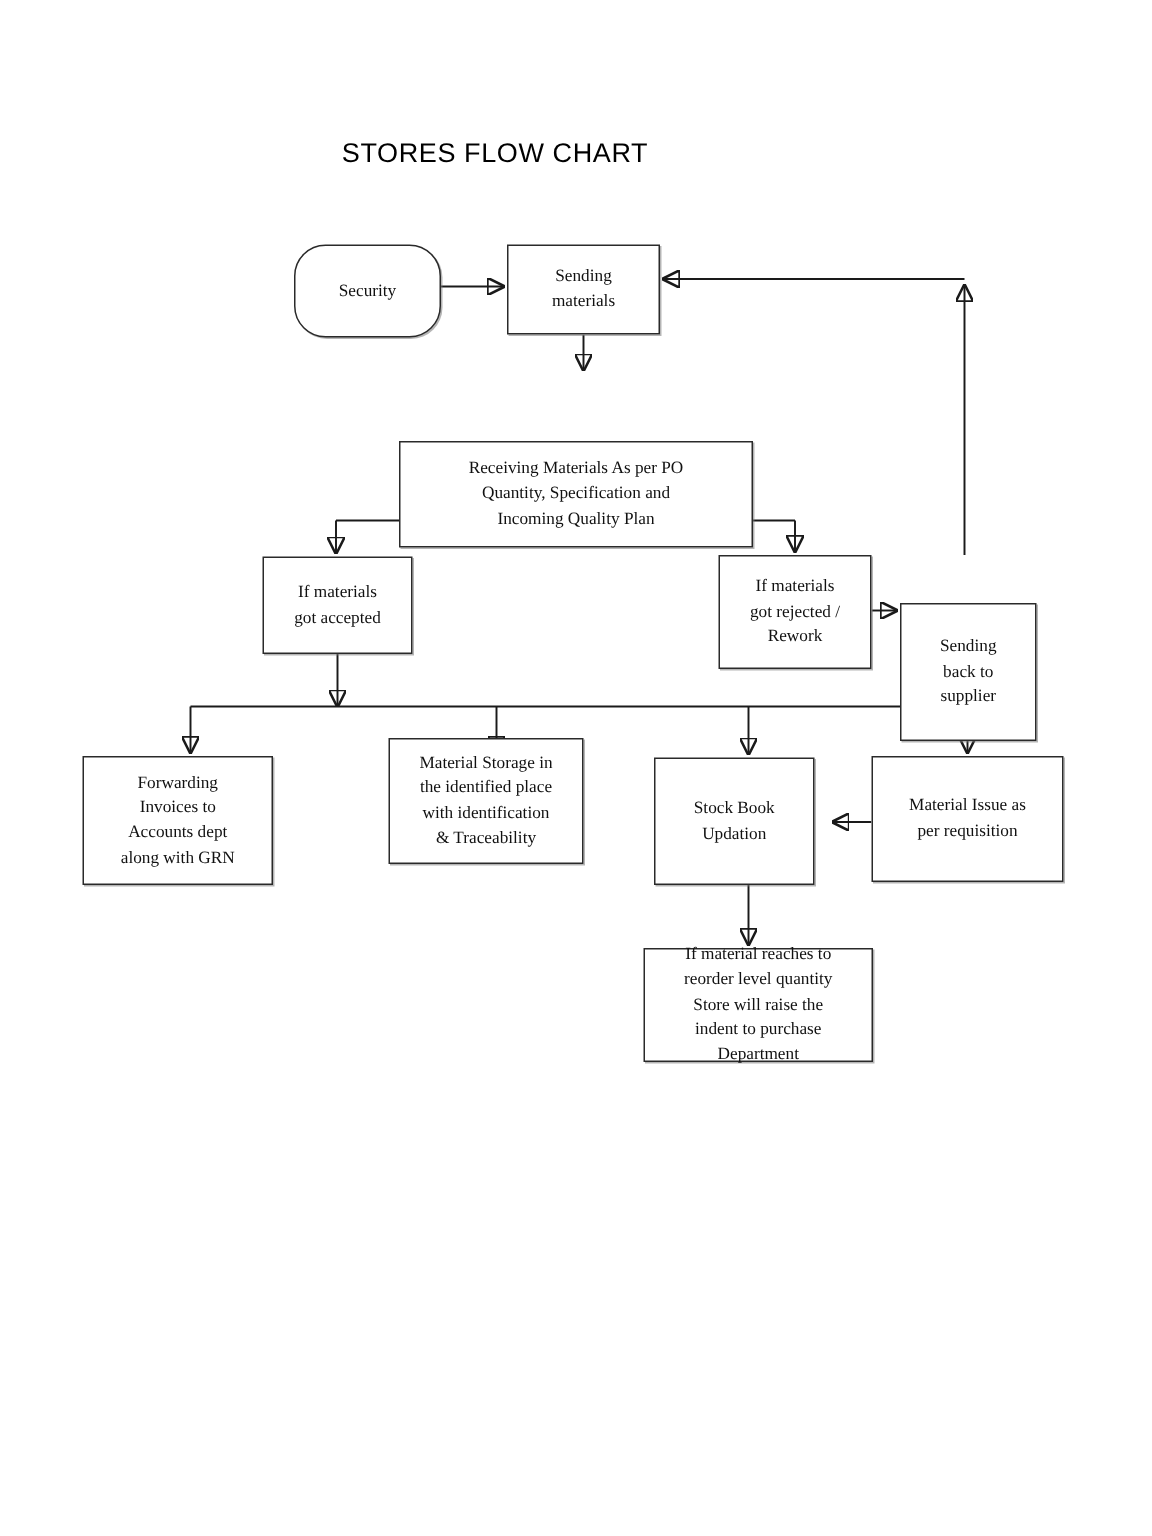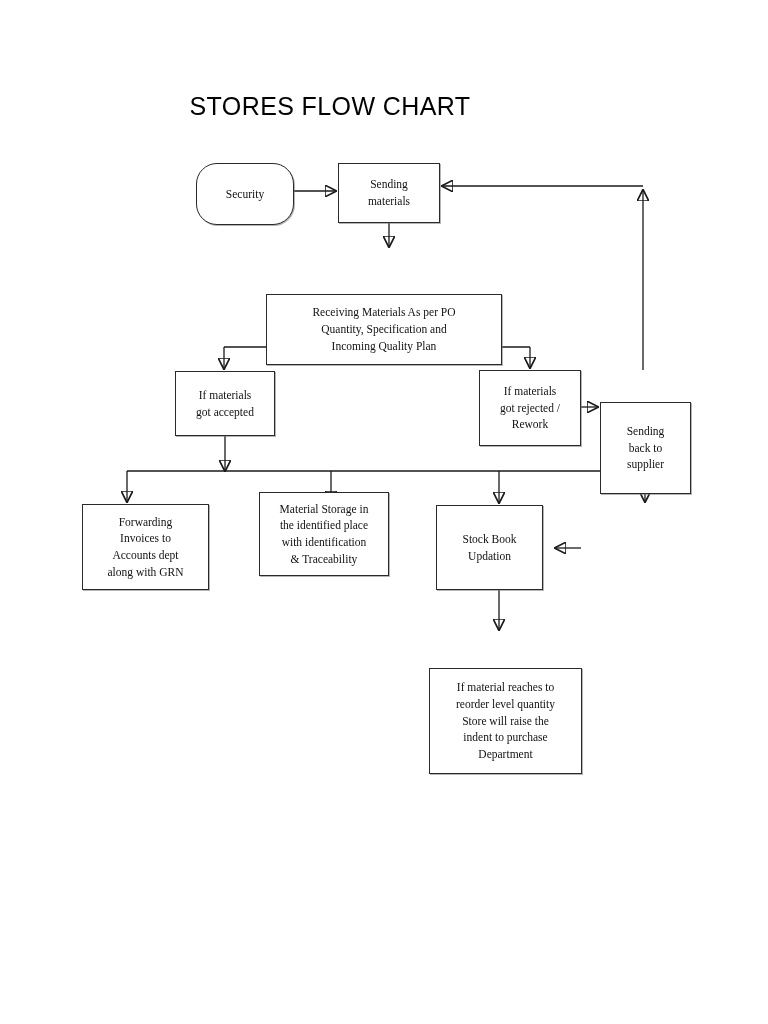--- a/index.html
+++ b/index.html
@@ -22,21 +22,21 @@
     width: 768px;
     height: 1024px;
   }
   #page-title {
     position: absolute;
     left: 0;
     top: 92px;
     width: 660px;
     text-align: center;
     font-family: "Liberation Sans", "DejaVu Sans", sans-serif;
-    font-size: 25px;
+    font-size: 18px;
     letter-spacing: 0.4px;
     color: #000;
     white-space: nowrap;
   }
   .node {
     position: absolute;
     box-sizing: border-box;
     border: 1px solid #2a2a2a;
     background: #ffffff;
     display: flex;
@@ -134,37 +134,41 @@
   <div class="node" style="left: 479px; top: 370px; width: 102px; height: 76px;">
     <span class="node-label">If materials
 got rejected /
 Rework</span>
   </div>
   <div class="node" style="left: 600px; top: 390px; width: 91px; height: 92px; margin-top: 12px;">
     <span class="node-label">Sending
 back to
 supplier</span>
   </div>
-  <div class="node" style="left: 82px; top: 504px; width: 127px; height: 86px;">
+  <div class="node" style="left: 55px; top: 504px; width: 127px; height: 86px;">
     <span class="node-label">Forwarding
 Invoices to
 Accounts dept
 along with GRN</span>
   </div>
   <div class="node" style="left: 259px; top: 492px; width: 130px; height: 84px;">
     <span class="node-label">Material Storage in
 the identified place
 with identification
 &amp; Traceability</span>
   </div>
   <div class="node" style="left: 436px; top: 505px; width: 107px; height: 85px;">
     <span class="node-label">Stock Book
 Updation</span>
   </div>
-  <div class="node" style="left: 429px; top: 668px; width: 153px; height: 106px;">
+  <div class="node" style="left: 581px; top: 504px; width: 128px; height: 84px;">
+    <span class="node-label">Material Issue as
+per requisition</span>
+  </div>
+  <div class="node" style="left: 429px; top: 632px; width: 153px; height: 76px;">
     <span class="node-label">If material reaches  to
 reorder  level quantity
 Store will raise the
 indent to purchase
 Department</span>
   </div>
 
 </div>
 
 </body></html>

